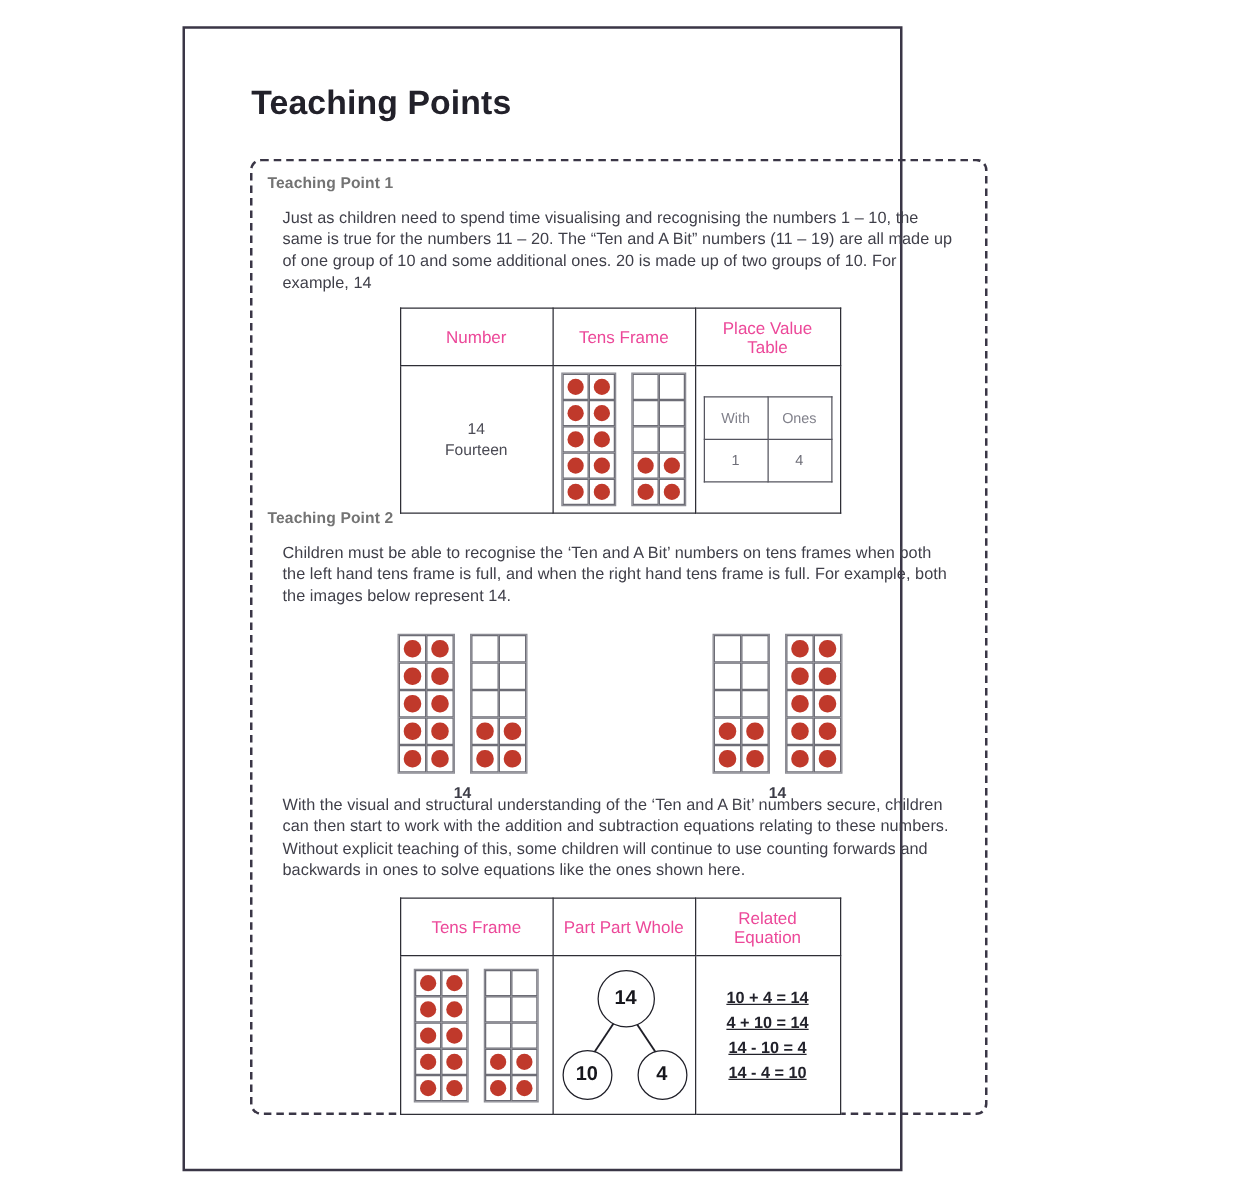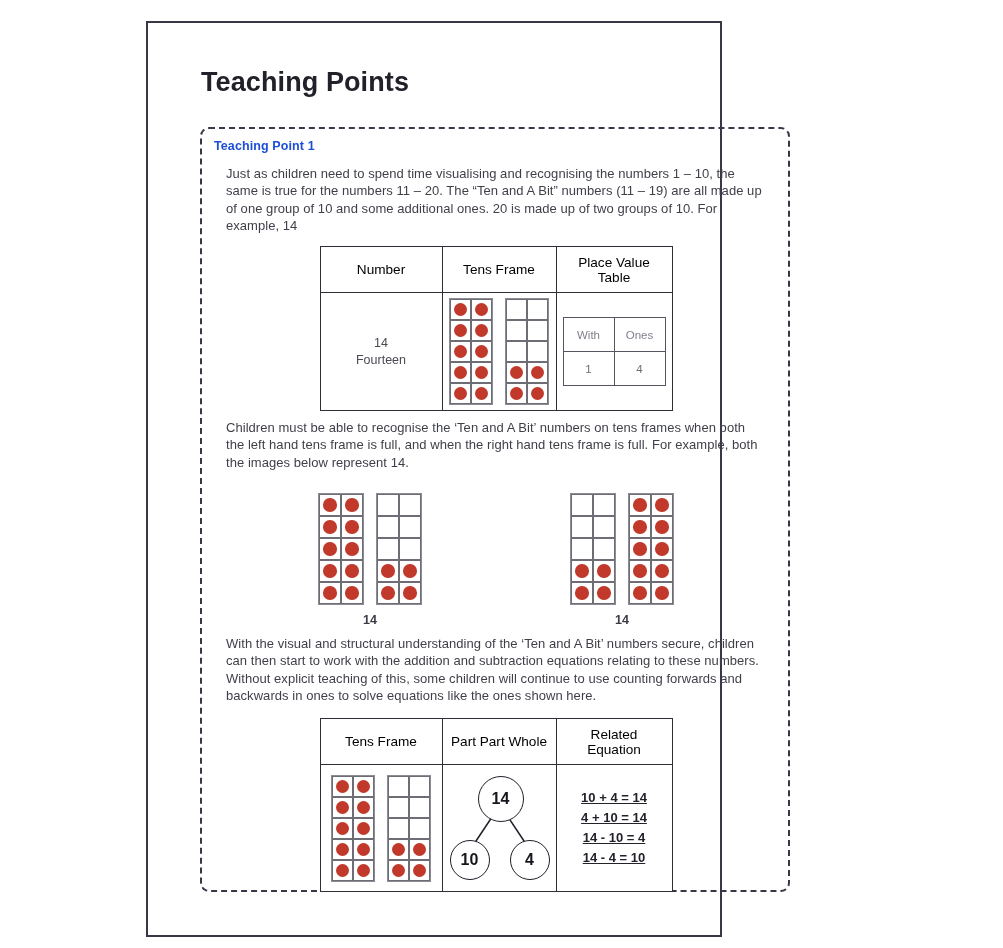--- a/index.html
+++ b/index.html
@@ -39,21 +39,21 @@
     top: 104px;
     width: 590px;
     height: 765px;
     border: 2px dashed #3a3646;
     border-radius: 9px;
     box-sizing: border-box;
   }
   .tp-heading {
     font-size: 12.5px;
     font-weight: bold;
-    color: #1d4ed8;
+    color: #737373;
     margin: 0 0 1px 0;
     letter-spacing: 0.1px;
   }
   .tp-body {
     font-size: 13px;
     line-height: 17.3px;
     color: #3f3f49;
     margin: 12px;
     letter-spacing: 0.05px;
   }
@@ -70,21 +70,21 @@
     table-layout: fixed;
   }
   .data-table th, .data-table td {
     border: 1.6px solid #2e2e36;
     text-align: center;
     vertical-align: middle;
   }
   .data-table th {
     font-size: 13.6px;
     font-weight: 400;
-    color: #000000;
+    color: #ec4899;
     height: 45px;
     padding: 0 6px;
   }
   .num-cell {
     font-size: 12.5px;
     line-height: 17px;
     color: #4a4a54;
     height: 115px;
   }
   .num-cell .word { display: block; }
@@ -273,20 +273,21 @@
                 </tr>
               </tbody>
                 </table>
             </td>
           </tr>
         </tbody>
       </table>
     </div>
 
     <div class="block" id="block-tp2">
+      <p class="tp-heading">Teaching Point 2</p>
       <p class="tp-body">Children must be able to recognise the ‘Ten and A Bit’ numbers on tens frames when both the left hand tens frame is full, and when the right hand tens frame is full. For example, both the images below represent 14.</p>
 
       <div class="tp2-frames" id="tp2-frames">
           <div class="tp2-group">
             <div class="frames-row">
               <div class="tens-frame" style="--cell: 22px; --dot-color: #c0392b;">
                 <div class="cell">
                   <span class="dot"></span>
                 </div>
                 <div class="cell">

